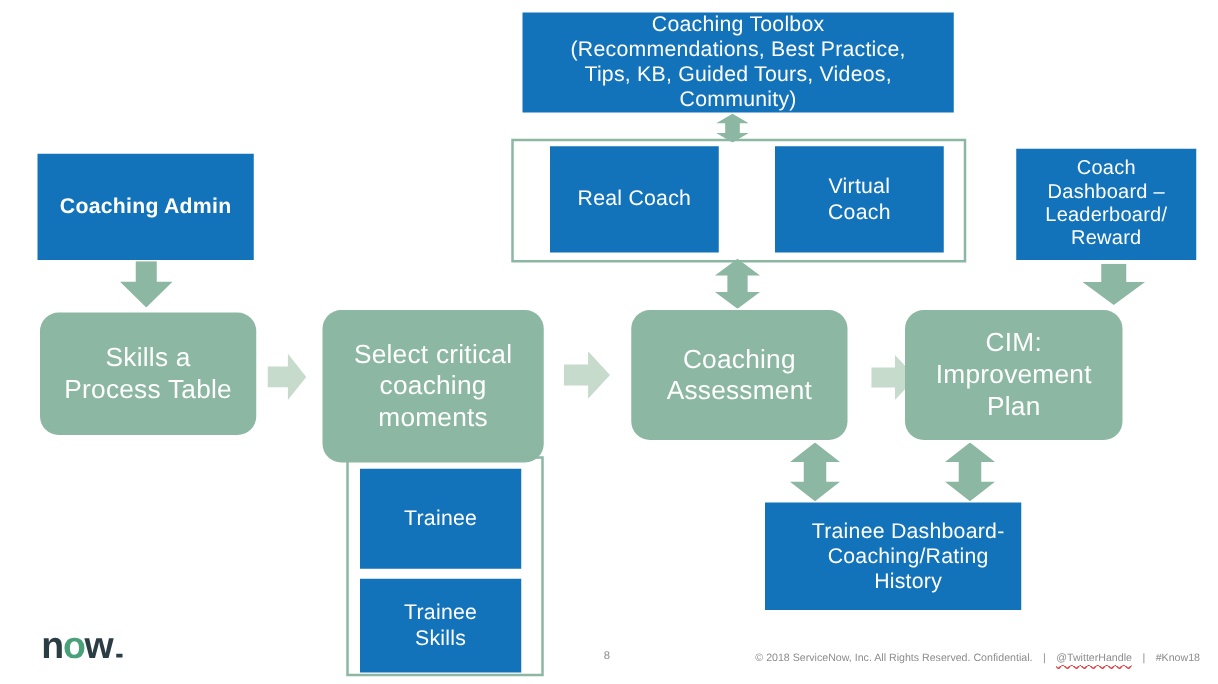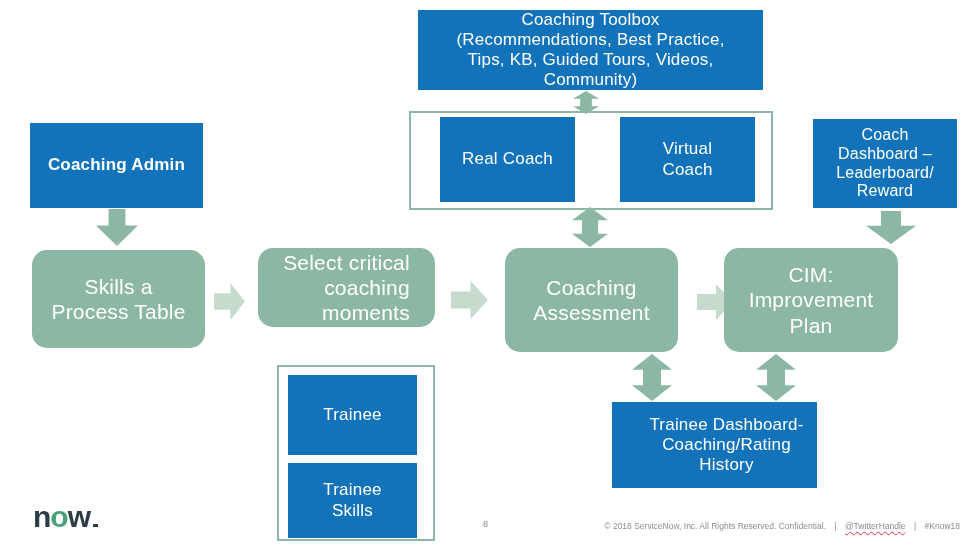--- a/index.html
+++ b/index.html
@@ -107,21 +107,21 @@
 
   <div class="abs greenbox" style="left:32px;top:250px;width:173px;height:98px;">Skills a
 Process Table</div>
 
   <div class="abs" style="left:214px;top:283px;width:31px;height:37px;">
     <svg class="arrow" viewBox="0 0 38 36" preserveAspectRatio="none">
         <polygon class="fill-light" points="0,10 20,10 20,0 38,18 20,36 20,26 0,26"></polygon>
       </svg>
   </div>
 
-  <div class="abs greenbox" style="left:258px;top:248px;width:177px;height:79px;text-align:right;">Select critical
+  <div class="abs greenbox" style="left:258px;top:248px;width:177px;height:122px;">Select critical
 coaching
 moments</div>
 
   <div class="abs" style="left:451px;top:281px;width:37px;height:38px;">
     <svg class="arrow" viewBox="0 0 38 36" preserveAspectRatio="none">
         <polygon class="fill-light" points="0,10 20,10 20,0 38,18 20,36 20,26 0,26"></polygon>
       </svg>
   </div>
 
   <div class="abs greenbox" style="left:505px;top:248px;width:173px;height:104px;">Coaching

